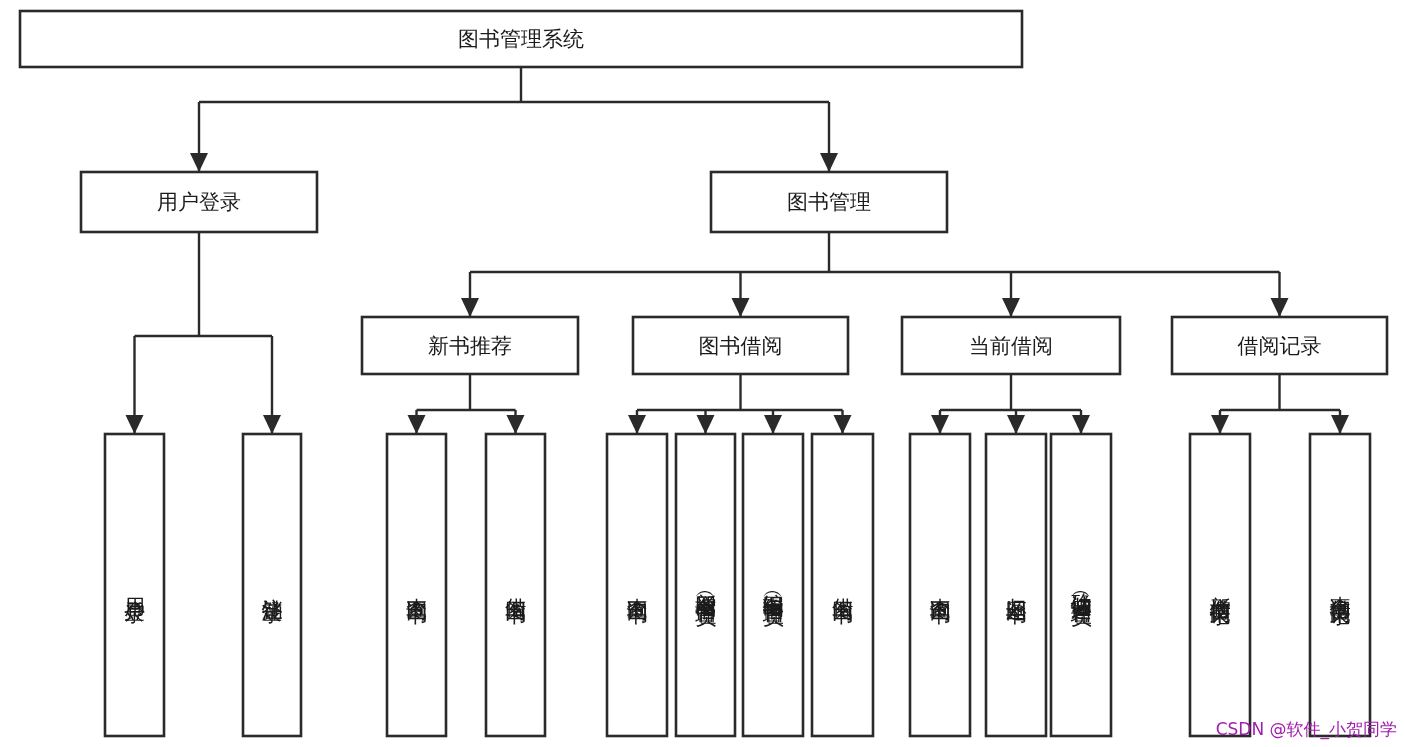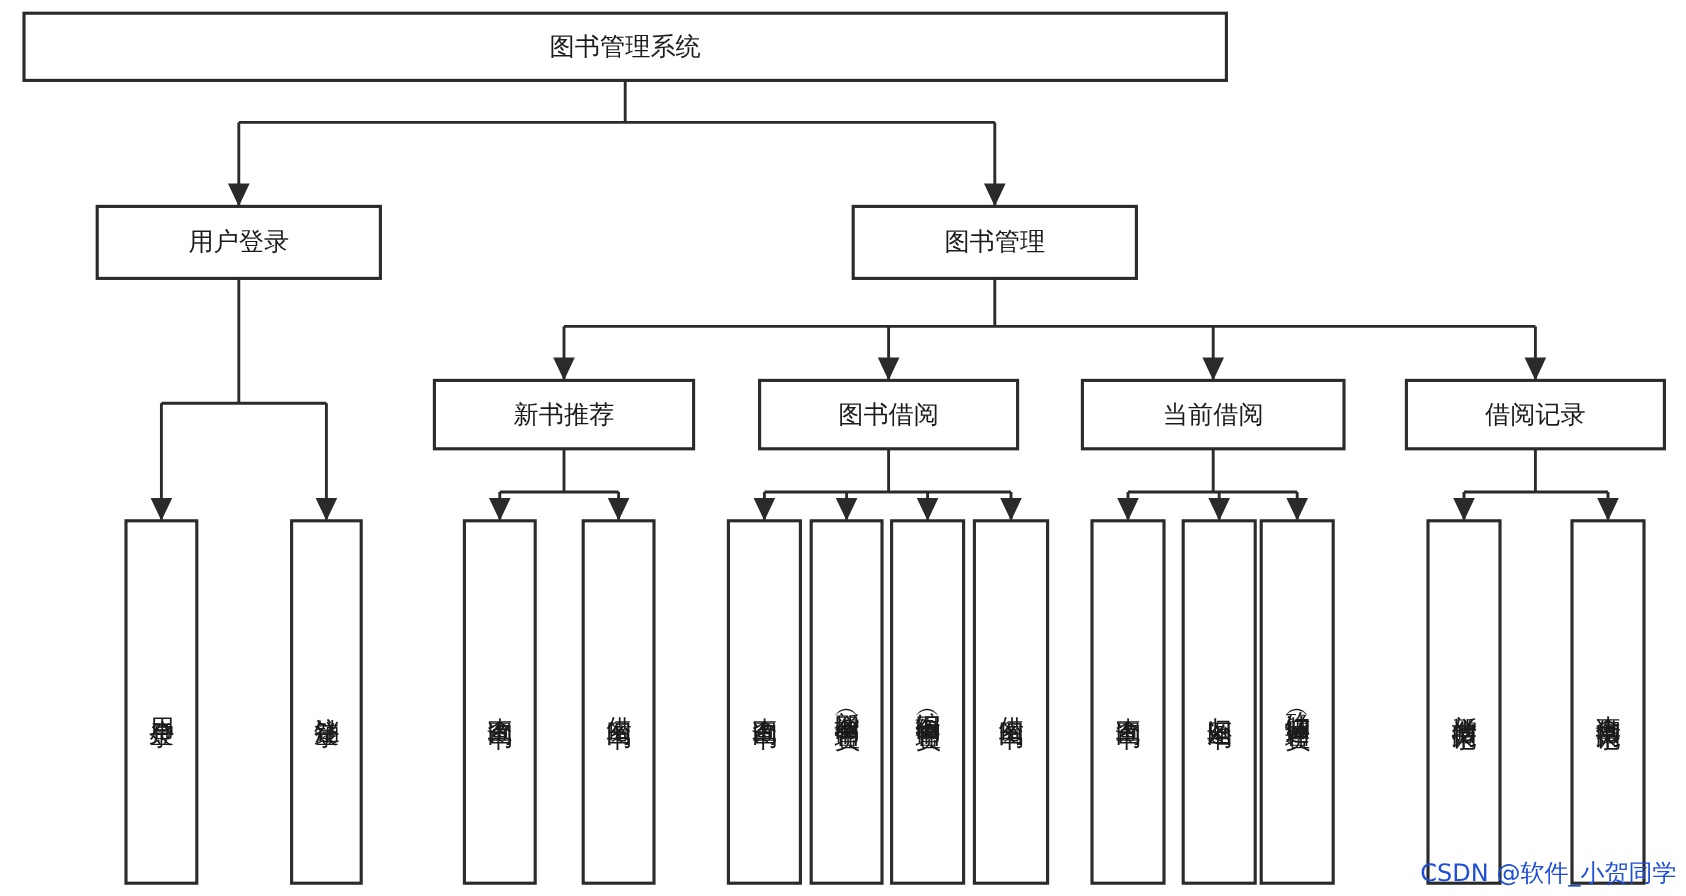--- a/index.html
+++ b/index.html
@@ -62,22 +62,22 @@
     display: flex;
     align-items: center;
     justify-content: center;
     pointer-events: none;
   }
   .watermark {
     position: absolute;
     right: 8px;
     bottom: 6px;
     font-family: "DejaVu Sans", "Liberation Sans", sans-serif;
-    font-size: 20px;
-    color: #1d4ed8;
+    font-size: 17px;
+    color: #a21caf;
     white-space: nowrap;
     user-select: none;
   }
 </style>
 </head>
 <body>
 
 <div id="diagram-root">
 
   <svg class="flow-svg" id="flow-svg" viewBox="0 0 1405 747">

